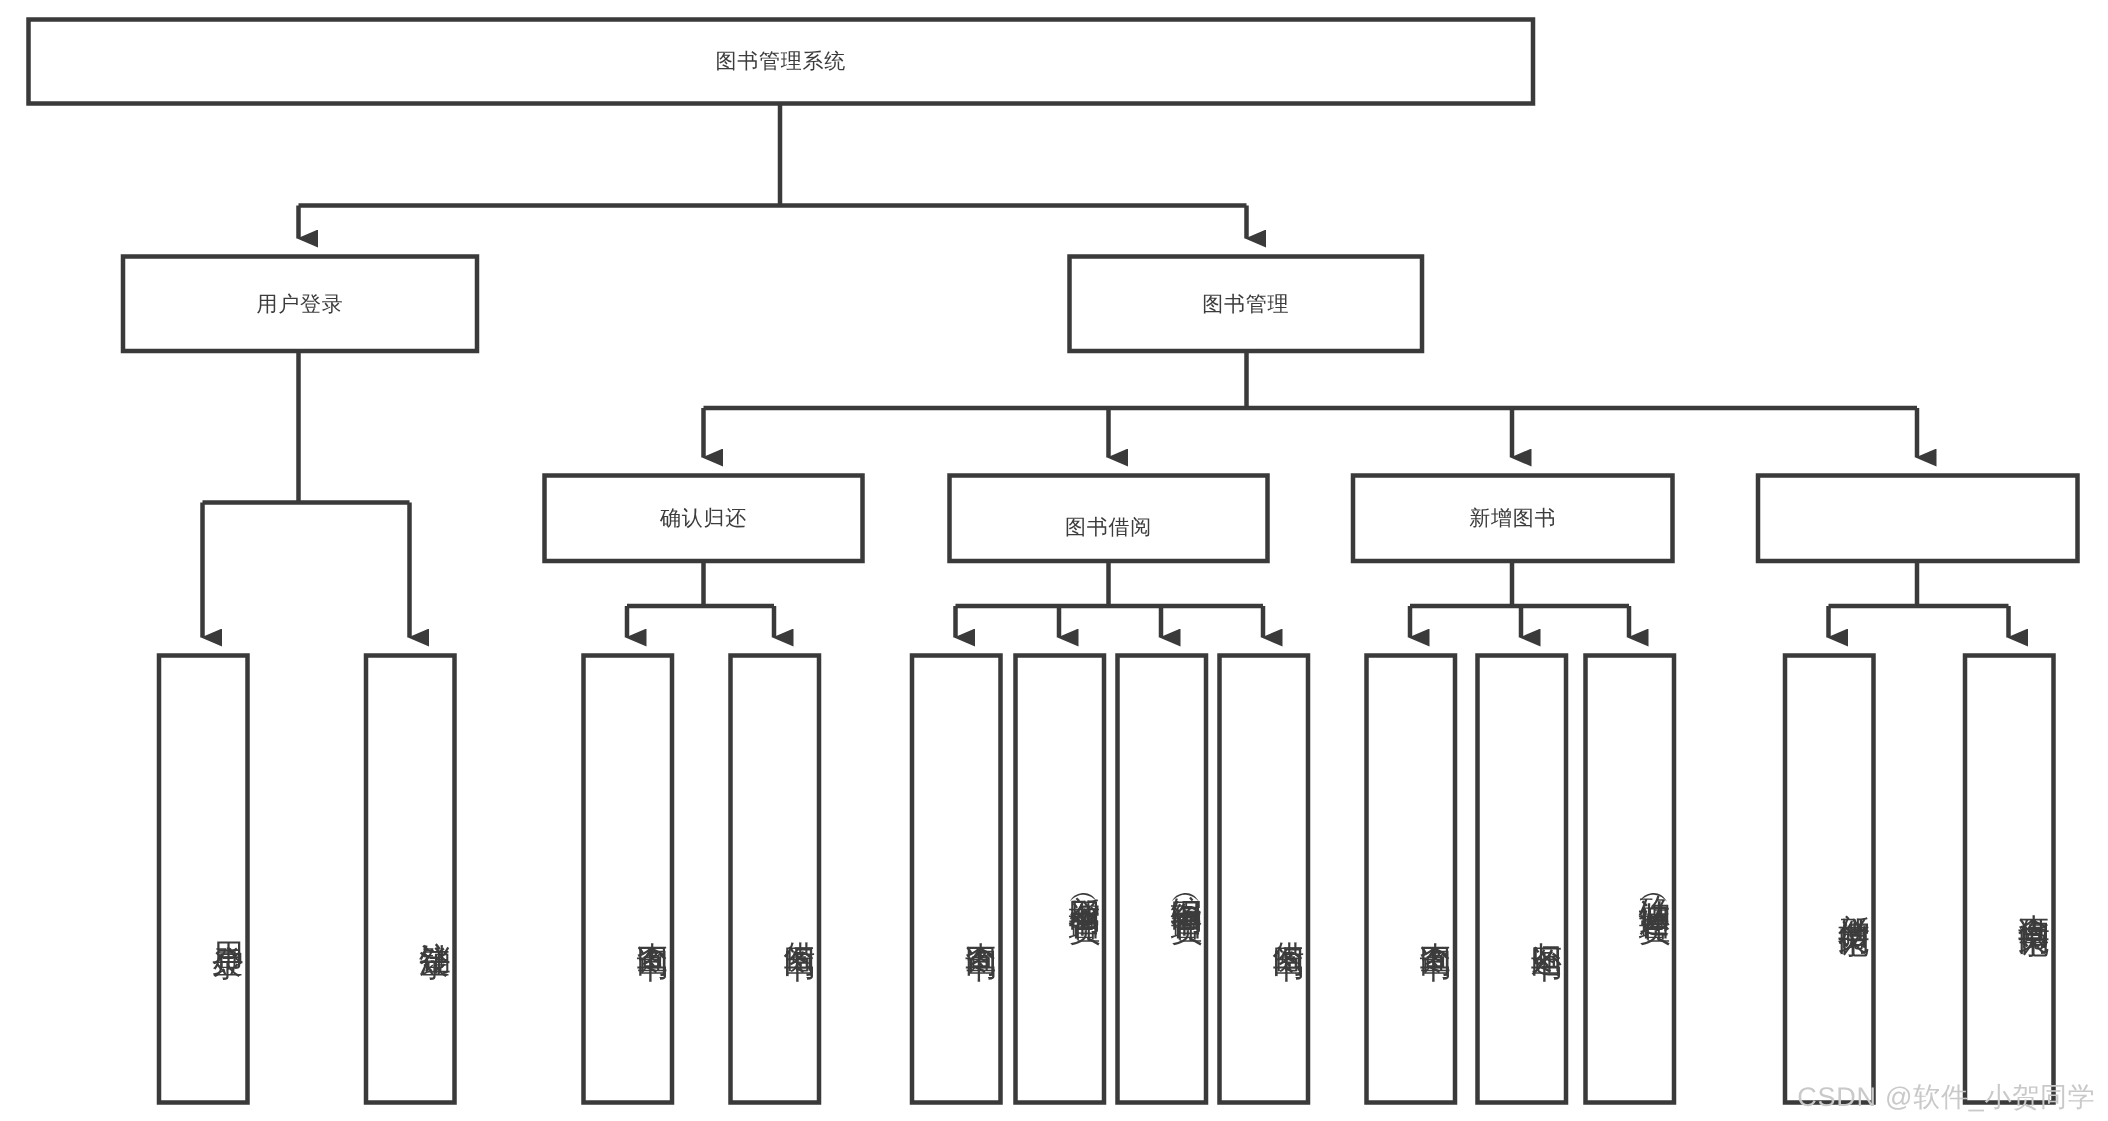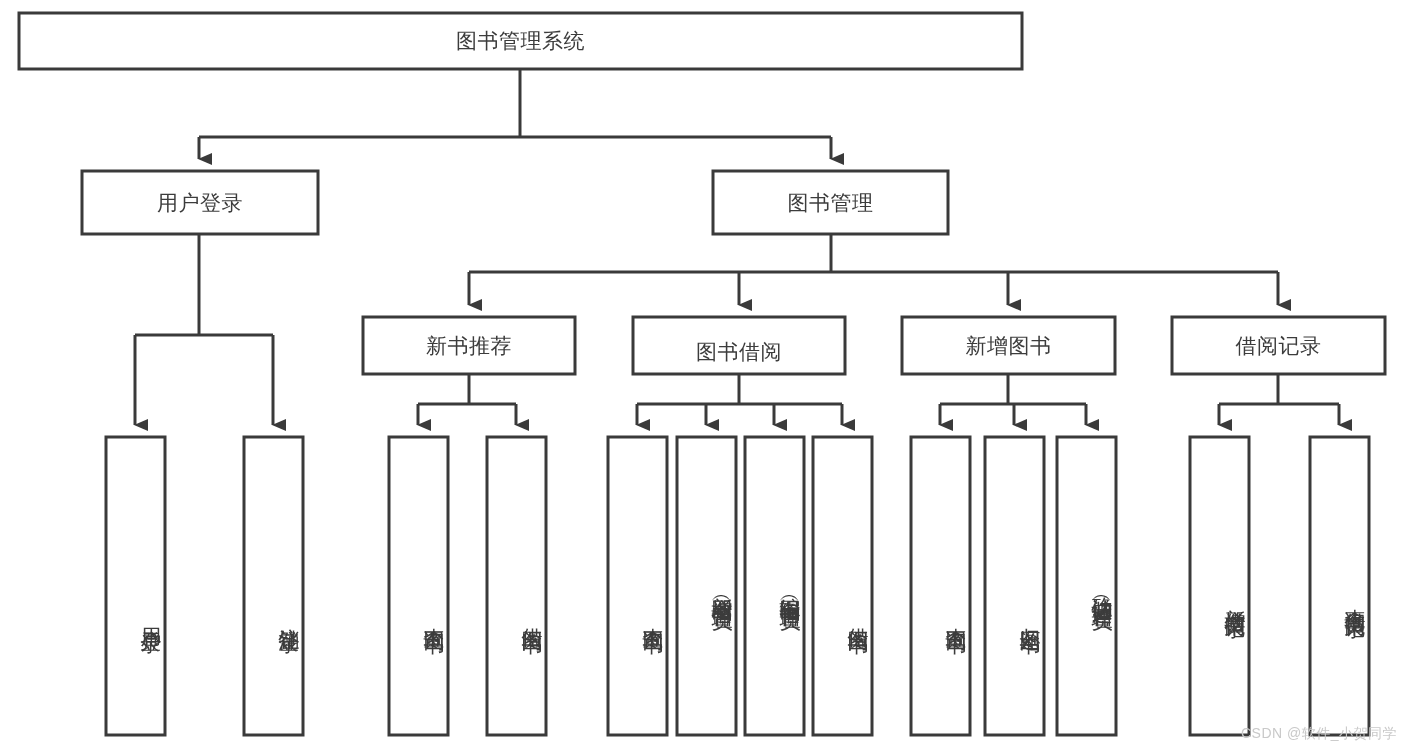--- a/index.html
+++ b/index.html
@@ -45,37 +45,37 @@
     position: absolute;
     color: #3c3c3c;
     font-family: "Liberation Sans", "DejaVu Sans", sans-serif;
     display: flex;
     align-items: center;
     justify-content: center;
     pointer-events: none;
     white-space: nowrap;
   }
   .node-label.horizontal {
-    font-size: 21px;
+    font-size: 14px;
     letter-spacing: 0.5px;
   }
   .node-label.vertical {
     writing-mode: vertical-rl;
     text-orientation: upright;
     font-size: 21px;
     letter-spacing: 2px;
     align-items: flex-start;
     padding-top: 6px;
     box-sizing: border-box;
   }
   .watermark {
     position: absolute;
     right: 8px;
     bottom: 4px;
-    font-size: 14px;
+    font-size: 18px;
     color: #c9c9c9;
     font-family: "Liberation Sans", "DejaVu Sans", sans-serif;
     letter-spacing: 0.5px;
     white-space: nowrap;
     margin-top: 15px;
   }
 </style>
 </head>
 <body>
 
@@ -155,27 +155,26 @@
     <path class="connector" marker-end="url(#arrow)" d="M 1219 404 L 1219 425"></path>
     <path class="connector" marker-end="url(#arrow)" d="M 1339 404 L 1339 425"></path>
   </svg>
 
   <div class="node-label horizontal" style="left:19px; top:13px; width:1003px; height:56px;">图书管理系统</div>
 
   <div class="node-label horizontal" style="left:82px; top:171px; width:236px; height:63px;">用户登录</div>
 
   <div class="node-label horizontal" style="left:713px; top:171px; width:235px; height:63px;font-family:Liberation Mono, monospace;">图书管理</div>
 
-  <div class="node-label horizontal" style="left:363px; top:317px; width:212px; height:57px;">新书推荐</div>
+  <div class="node-label horizontal" style="left:363px; top:317px; width:212px; height:57px;">确认归还</div>
 
   <div class="node-label horizontal" style="left:633px; top:317px; width:212px; height:69px;">图书借阅</div>
 
   <div class="node-label horizontal" style="left:902px; top:317px; width:213px; height:57px;">新增图书</div>
 
-  <div class="node-label horizontal" style="left:1172px; top:317px; width:213px; height:57px;">借阅记录</div>
 
   <div class="node-label vertical" style="left:106px; top:489px; width:59px; height:246px;">用户登录</div>
   <div class="node-label vertical" style="left:244px; top:489px; width:59px; height:246px;">注销登录</div>
 
   <div class="node-label vertical" style="left:389px; top:489px; width:59px; height:246px;">查询图书</div>
   <div class="node-label vertical" style="left:487px; top:489px; width:59px; height:246px;">借阅图书</div>
 
   <div class="node-label vertical" style="left:608px; top:489px; width:59px; height:246px;">查询图书</div>
   <div class="node-label vertical" style="left:677px; top:437px; width:59px; height:298px;">新增图书（管理员）</div>
   <div class="node-label vertical" style="left:745px; top:437px; width:59px; height:298px;">编辑图书（管理员）</div>

